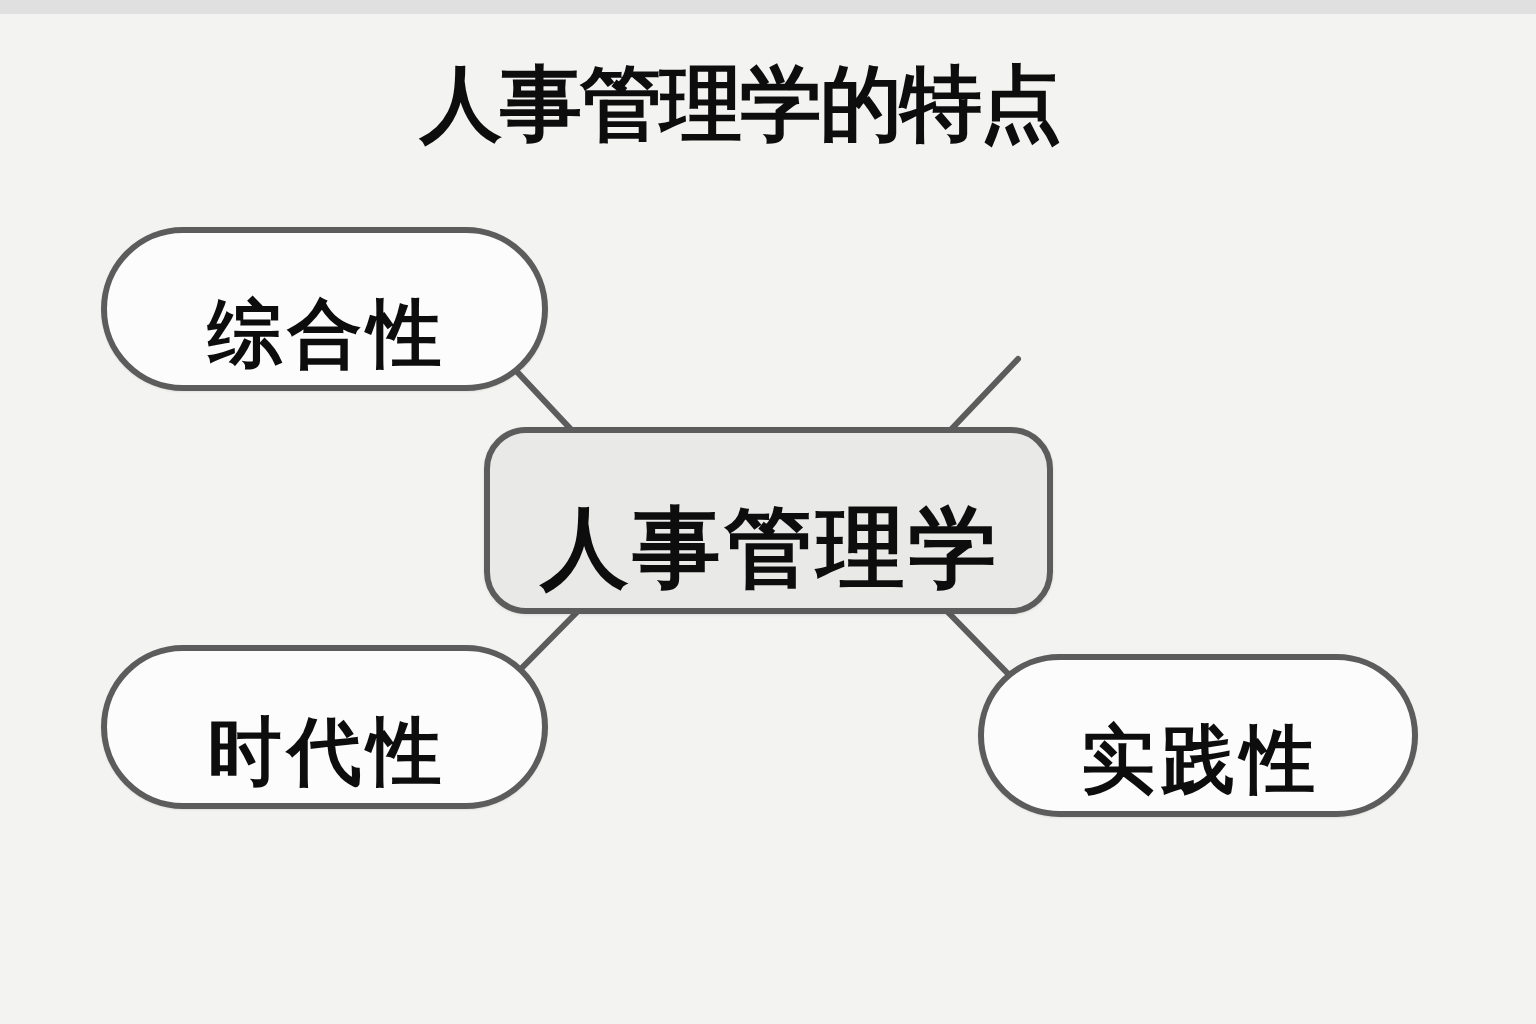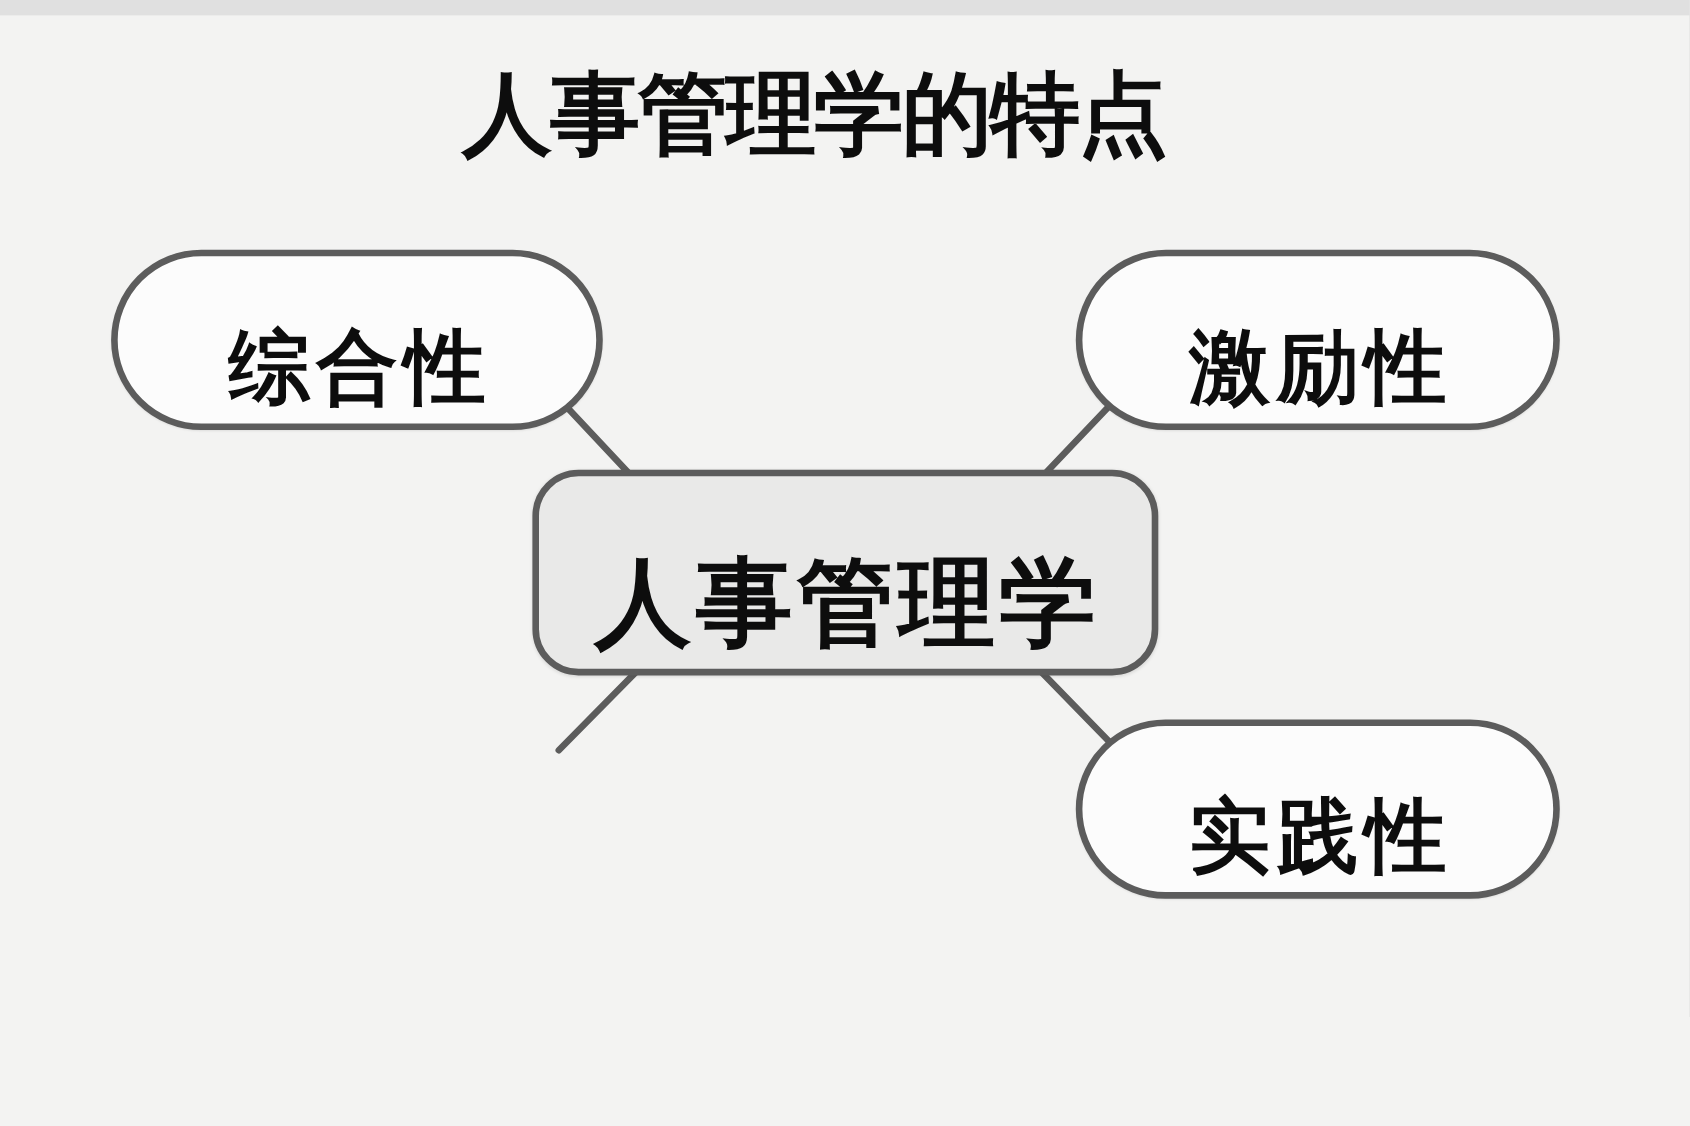--- a/index.html
+++ b/index.html
@@ -89,26 +89,26 @@
     <line x1="505" y1="345" x2="580" y2="425"></line>
     <line x1="1018" y1="345" x2="942" y2="425"></line>
     <line x1="585" y1="590" x2="508" y2="668"></line>
     <line x1="940" y1="590" x2="1016" y2="668"></line>
   </svg>
 
   <div class="node pill node-top-left">
     <span class="label">综合性</span>
   </div>
 
-  <div class="node pill node-top-right">
-    <span class="label">激励性</span>
-  </div>
 
   <div class="node center-node">
     <span class="label">人事管理学</span>
   </div>
 
+  <div class="node pill node-bottom-left">
+    <span class="label">时代性</span>
+  </div>
 
   <div class="node pill node-bottom-right">
     <span class="label">实践性</span>
   </div>
 
 </div>
 
 </body></html>

